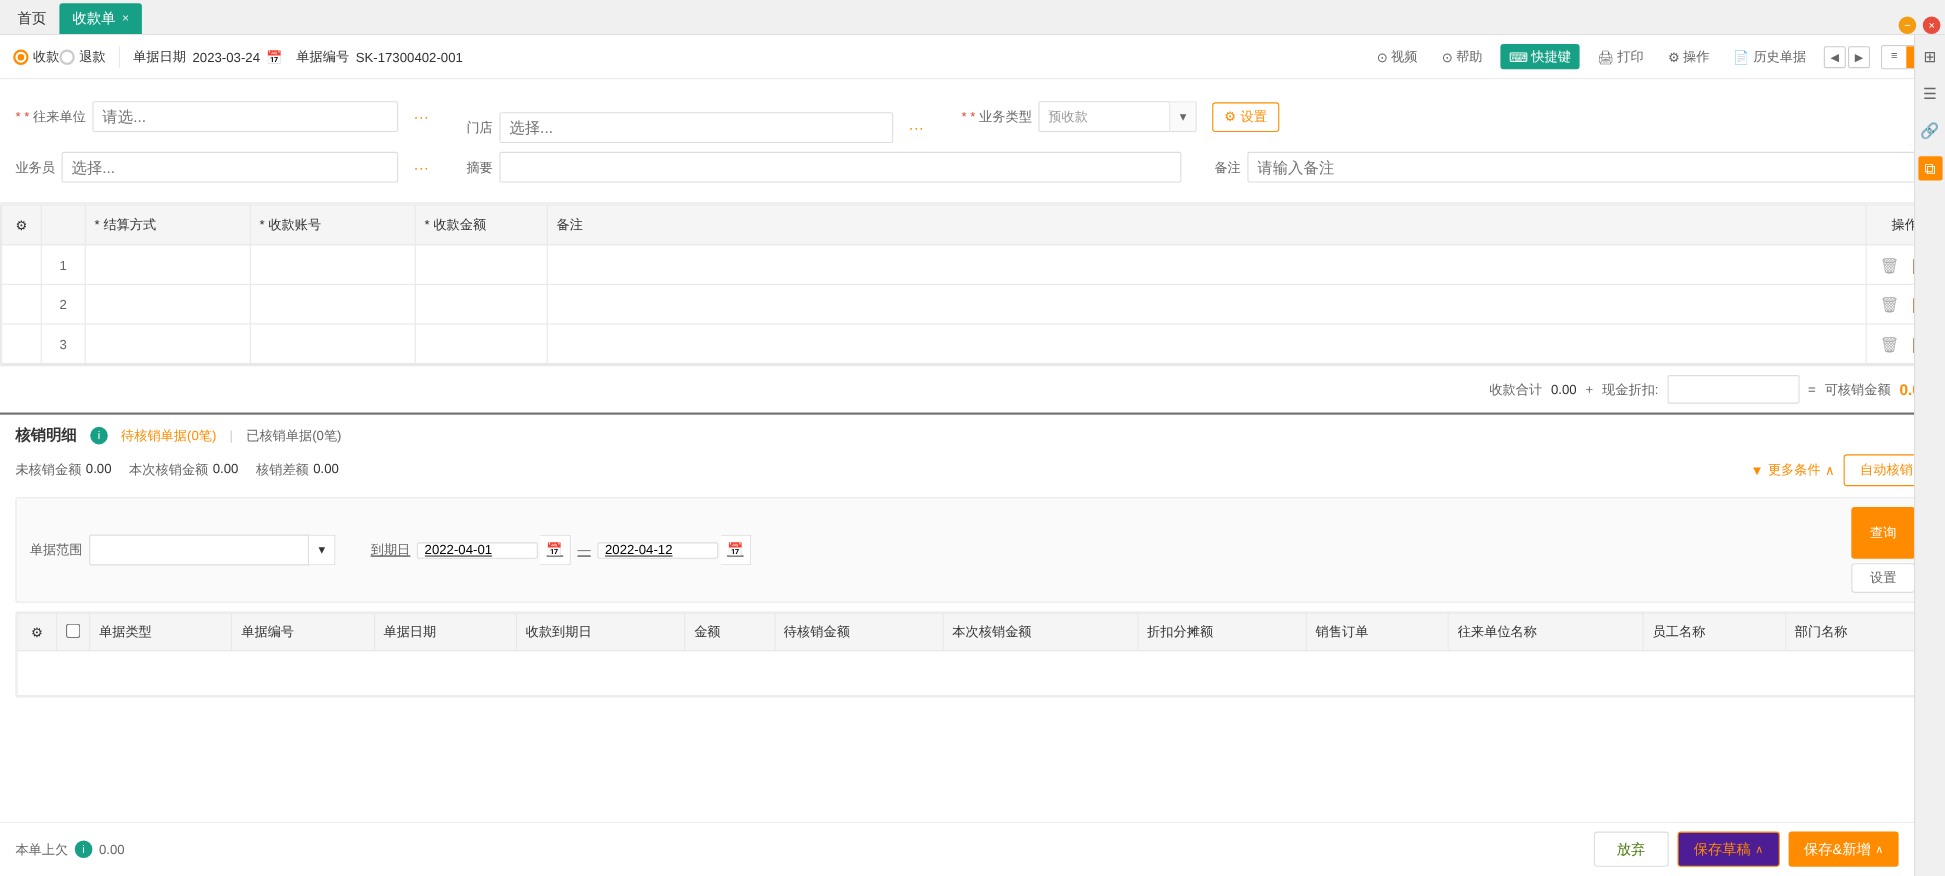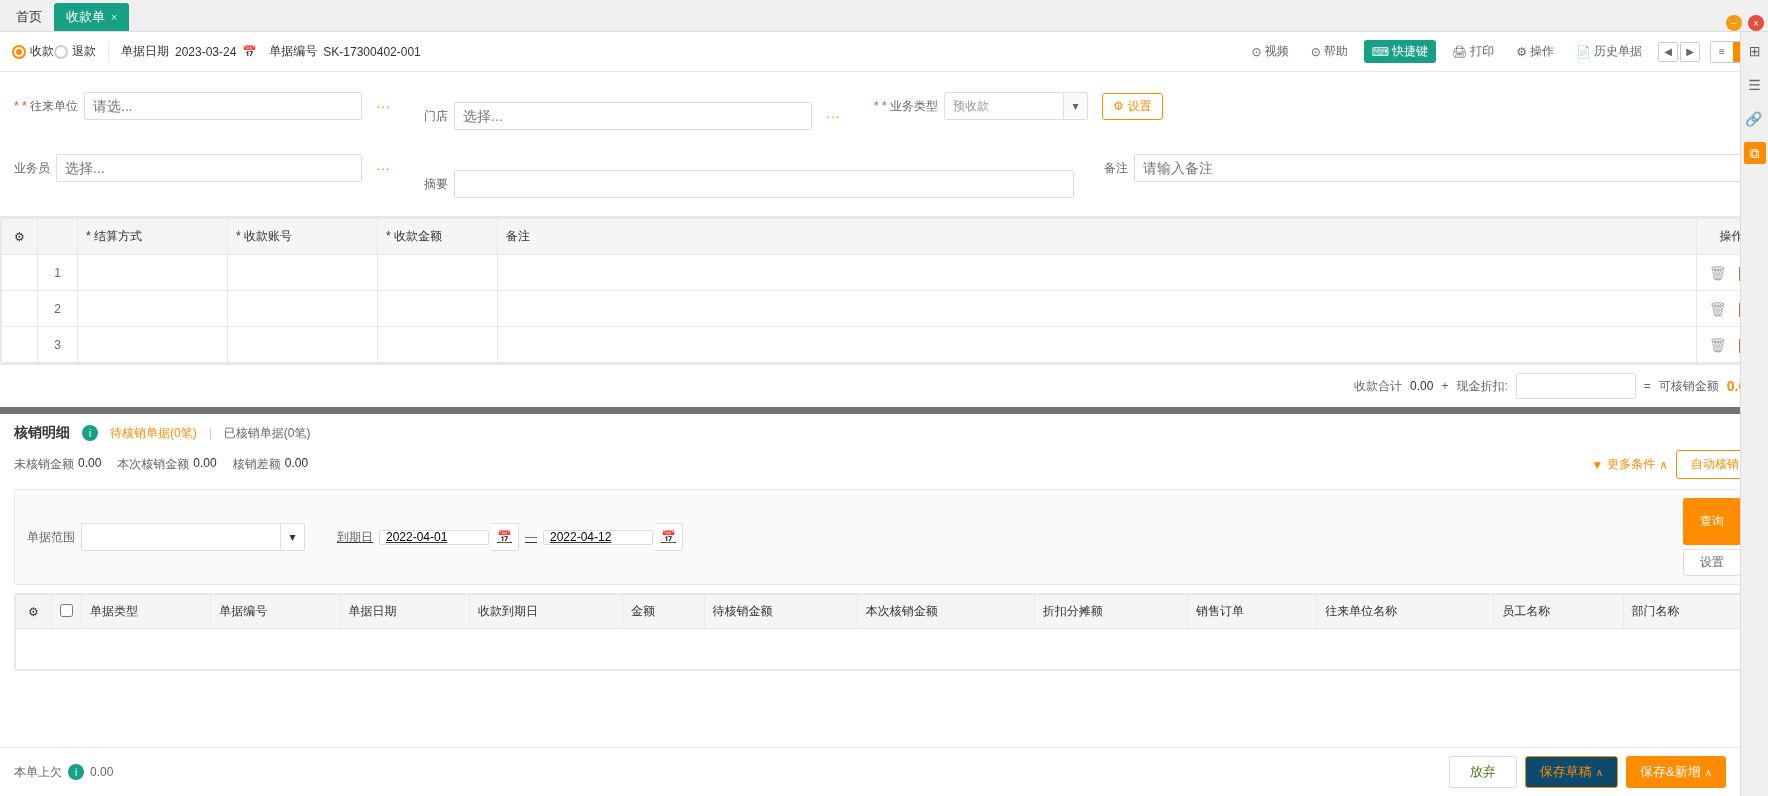--- a/index.html
+++ b/index.html
@@ -80,21 +80,21 @@
 
     
     .total-row { display: flex; align-items: center; justify-content: flex-end; padding: 8px 14px; gap: 8px; font-size: 12px; color: #333; border-top: 1px solid #e8e8e8; }
     .total-label { color: #666; }
     .total-value { color: #333; font-weight: 500; }
     .total-input { width: 120px; height: 26px; border: 1px solid #ddd; border-radius: 2px; padding: 0 8px; font-size: 12px; outline: none; }
     .total-result { color: #ff8c00; font-weight: bold; font-size: 14px; }
     .total-eq { color: #666; }
 
     
-    .recon-section { background: #fff; padding: 10px 14px; border-top: 7px solid #737373; }
+    .recon-section { background: #fff; padding: 10px 14px; border-top: 2px solid #737373; }
     .recon-header { display: flex; align-items: center; gap: 12px; margin-bottom: 8px; }
     .recon-title { font-size: 14px; font-weight: bold; color: #333; }
     .recon-info-icon { width: 16px; height: 16px; border-radius: 50%; background: #17a085; color: #fff; display: flex; align-items: center; justify-content: center; font-size: 10px; cursor: pointer; }
     .recon-tab { color: #ff8c00; cursor: pointer; font-size: 12px; }
     .recon-stats { display: flex; align-items: center; gap: 16px; font-size: 12px; color: #666; margin-bottom: 10px; }
     .recon-stat-item { display: flex; align-items: flex-start; gap: 4px; }
     .recon-stat-value { color: #333; }
     .recon-actions-right { margin-left: auto; display: flex; align-items: center; gap: 8px; }
     .more-conditions { display: flex; align-items: center; gap: 4px; color: #ff8c00; cursor: pointer; font-size: 12px; }
     .auto-recon-btn { background: #fff; border: 1px solid #ff8c00; color: #ff8c00; padding: 5px 14px; border-radius: 3px; cursor: pointer; font-size: 12px; }
@@ -122,21 +122,21 @@
     
     .bottom-bar {
       position: fixed; bottom: 0; left: 0; right: 0;
       display: flex; align-items: center; background: #fff;
       padding: 8px 14px; border-top: 1px solid #e8e8e8; z-index: 100;
     }
     .bottom-info { display: flex; align-items: center; gap: 6px; font-size: 12px; color: #666; }
     .bottom-info-icon { width: 16px; height: 16px; border-radius: 50%; background: #17a085; color: #fff; display: flex; align-items: center; justify-content: center; font-size: 10px; cursor: pointer; }
     .bottom-actions { margin-left: auto; display: flex; gap: 8px; }
     .btn-abandon { background: #fff; border: 1px solid #ddd; color: #4d7c0f; padding: 6px 20px; border-radius: 3px; cursor: pointer; font-size: 13px; }
-    .btn-draft { background: #0c4a6e; border: 1px solid #ff8c00; color: #ff8c00; padding: 6px 14px; border-radius: 3px; cursor: pointer; font-size: 13px; display: flex; align-items: center; gap: 4px; }
+    .btn-draft { background: #4c1d95; border: 1px solid #ff8c00; color: #ff8c00; padding: 6px 14px; border-radius: 3px; cursor: pointer; font-size: 13px; display: flex; align-items: center; gap: 4px; }
     .btn-save-new { background: #ff8c00; color: #fff; border: none; padding: 6px 14px; border-radius: 3px; cursor: pointer; font-size: 13px; display: flex; align-items: center; gap: 4px; }
     .btn-chevron { font-size: 10px; }
 
     
     .right-sidebar {
       position: fixed; right: 0; top: 32px; bottom: 0; width: 28px;
       background: #f0f0f0; border-left: 1px solid #ddd;
       display: flex; flex-direction: column; align-items: center; padding: 8px 0; gap: 12px;
       z-index: 50;
     }
@@ -258,21 +258,21 @@
       </div>
     </div>
     <div class="form-row">
 
       <div class="form-field" style="max-width: 380px;">
         <span class="field-label">业务员</span>
         <input class="field-input" type="text" placeholder="选择..." style="">
         <span class="field-more">···</span>
       </div>
 
-      <div class="form-field" style="margin-left: 30px; flex: 1; margin-top: 32px;">
+      <div class="form-field" style="margin-left: 30px; flex: 1;">
         <span class="field-label">摘要</span>
         <input class="field-input" type="text" style="">
       </div>
 
       <div class="form-field" style="margin-left: 30px; flex: 1;">
         <span class="field-label">备注</span>
         <input class="field-input" type="text" placeholder="请输入备注" style="">
       </div>
     </div>
   </div>

